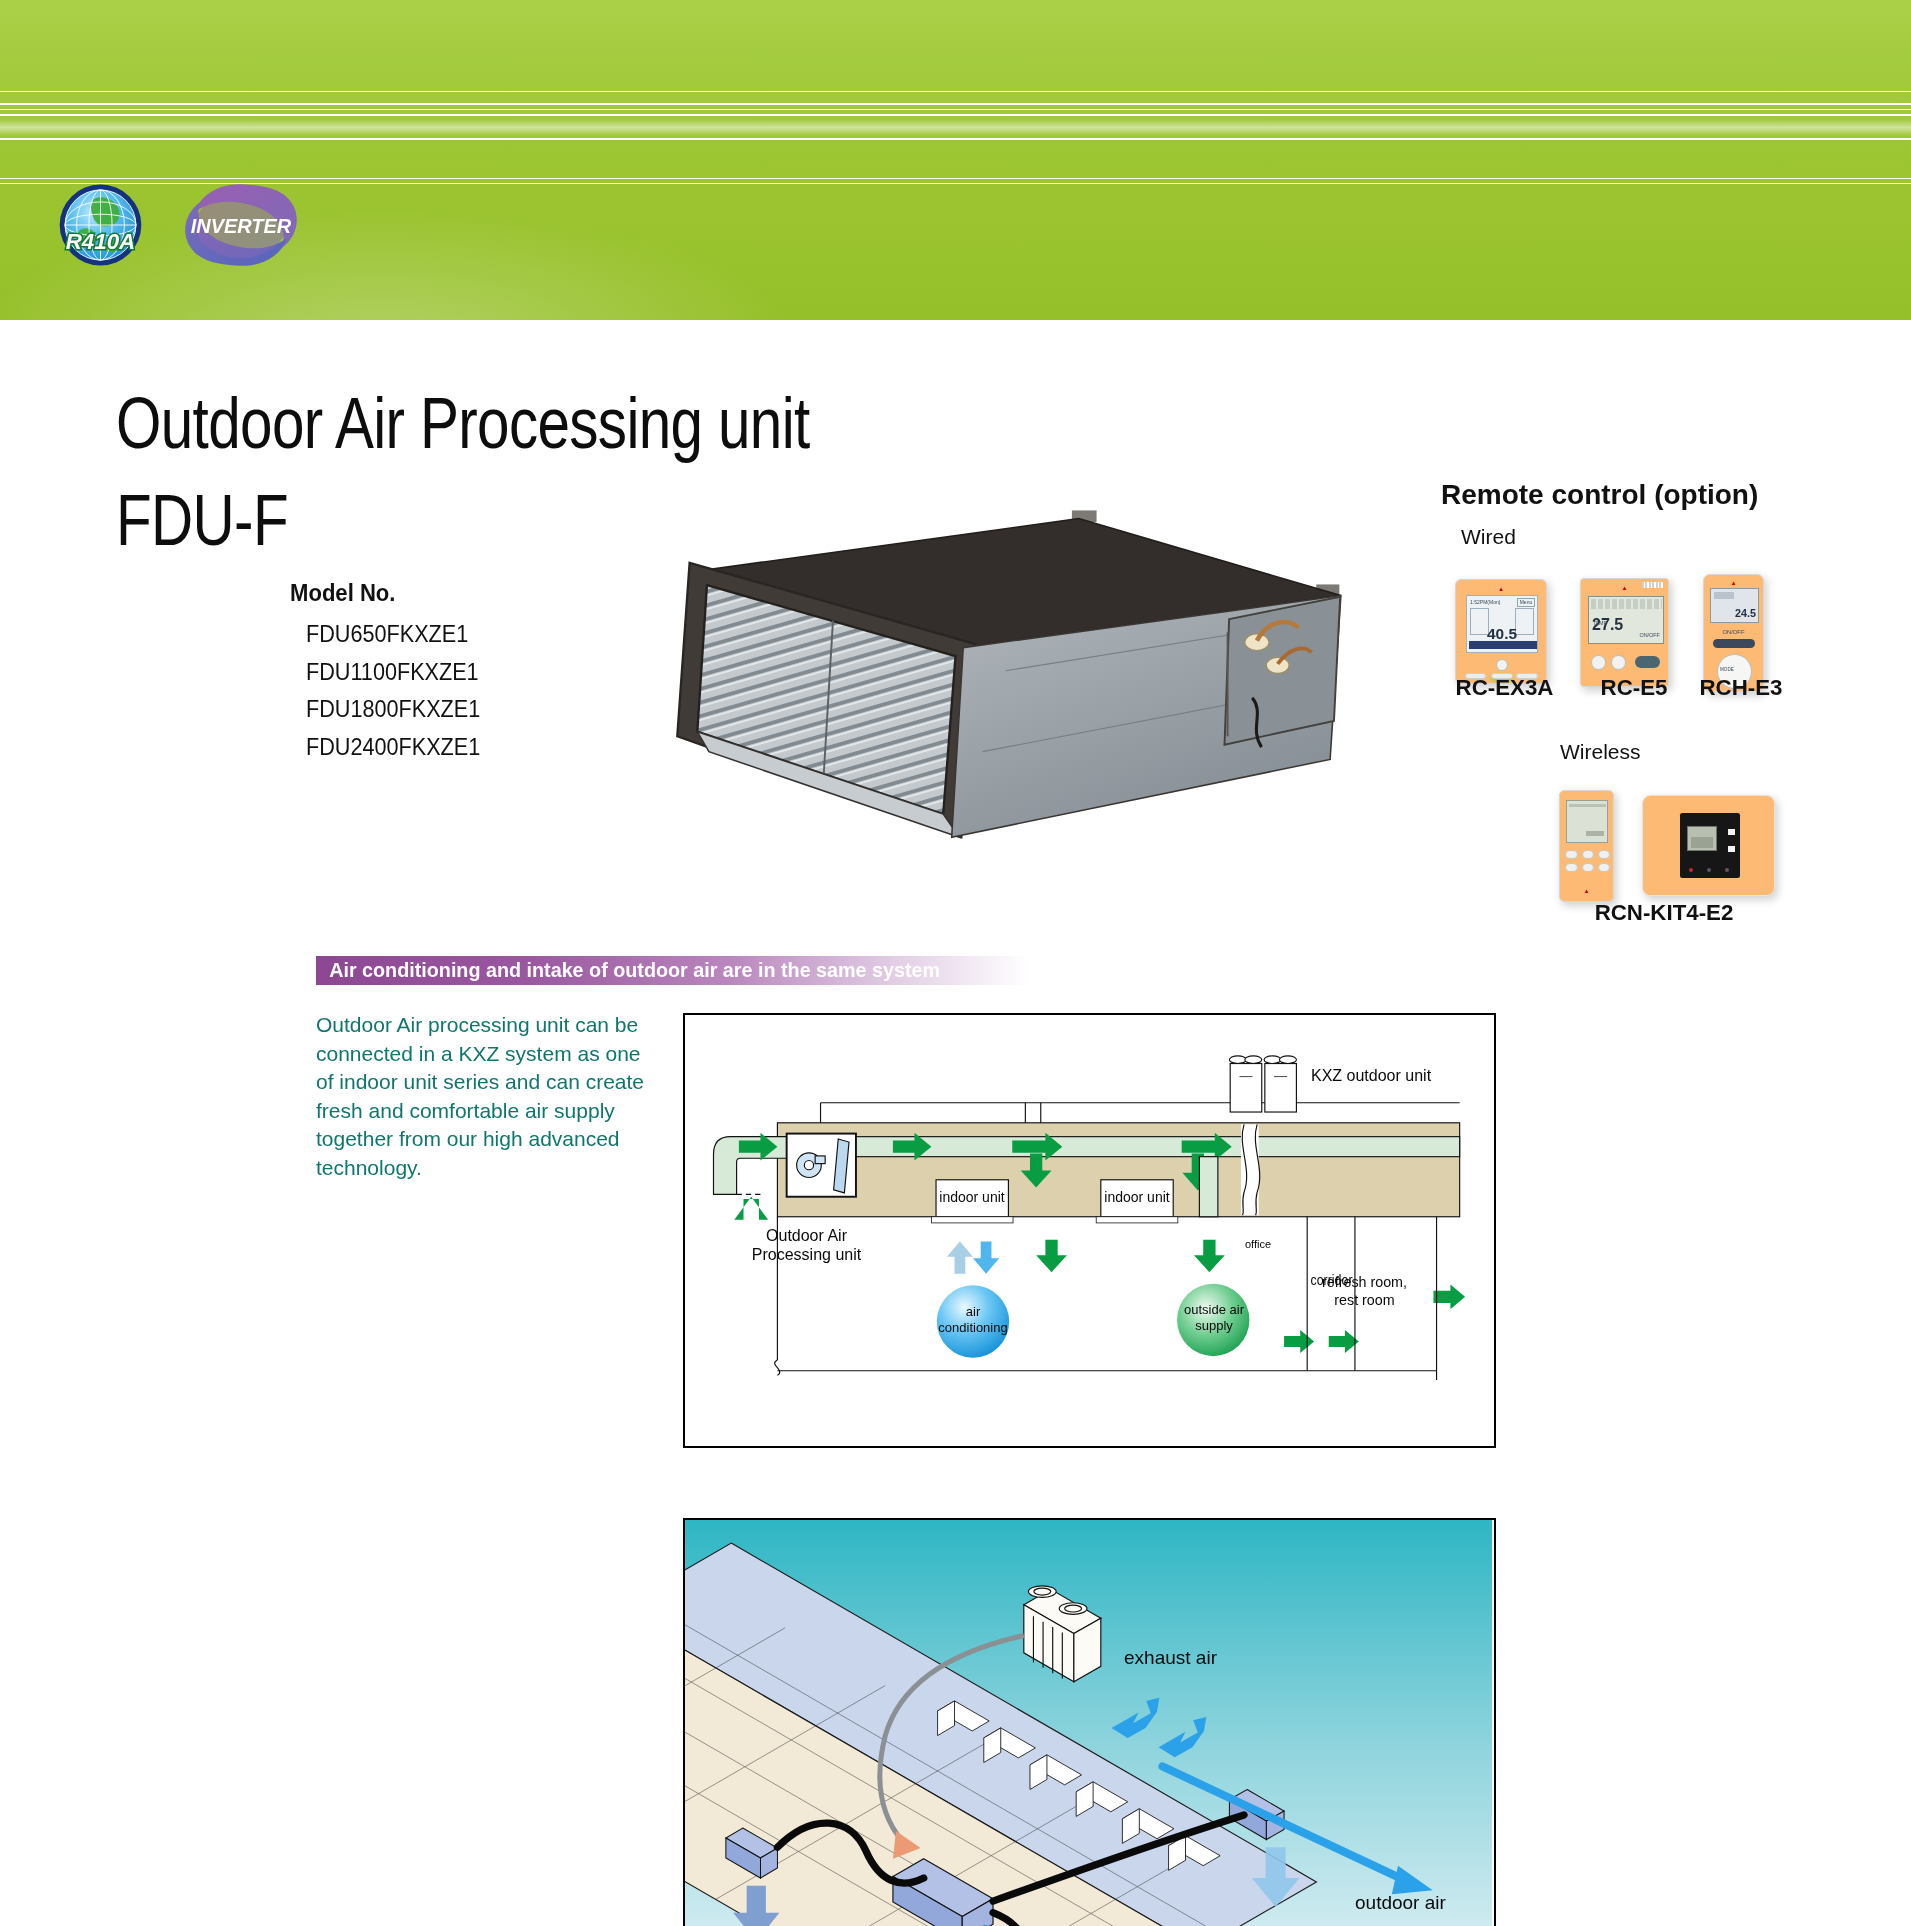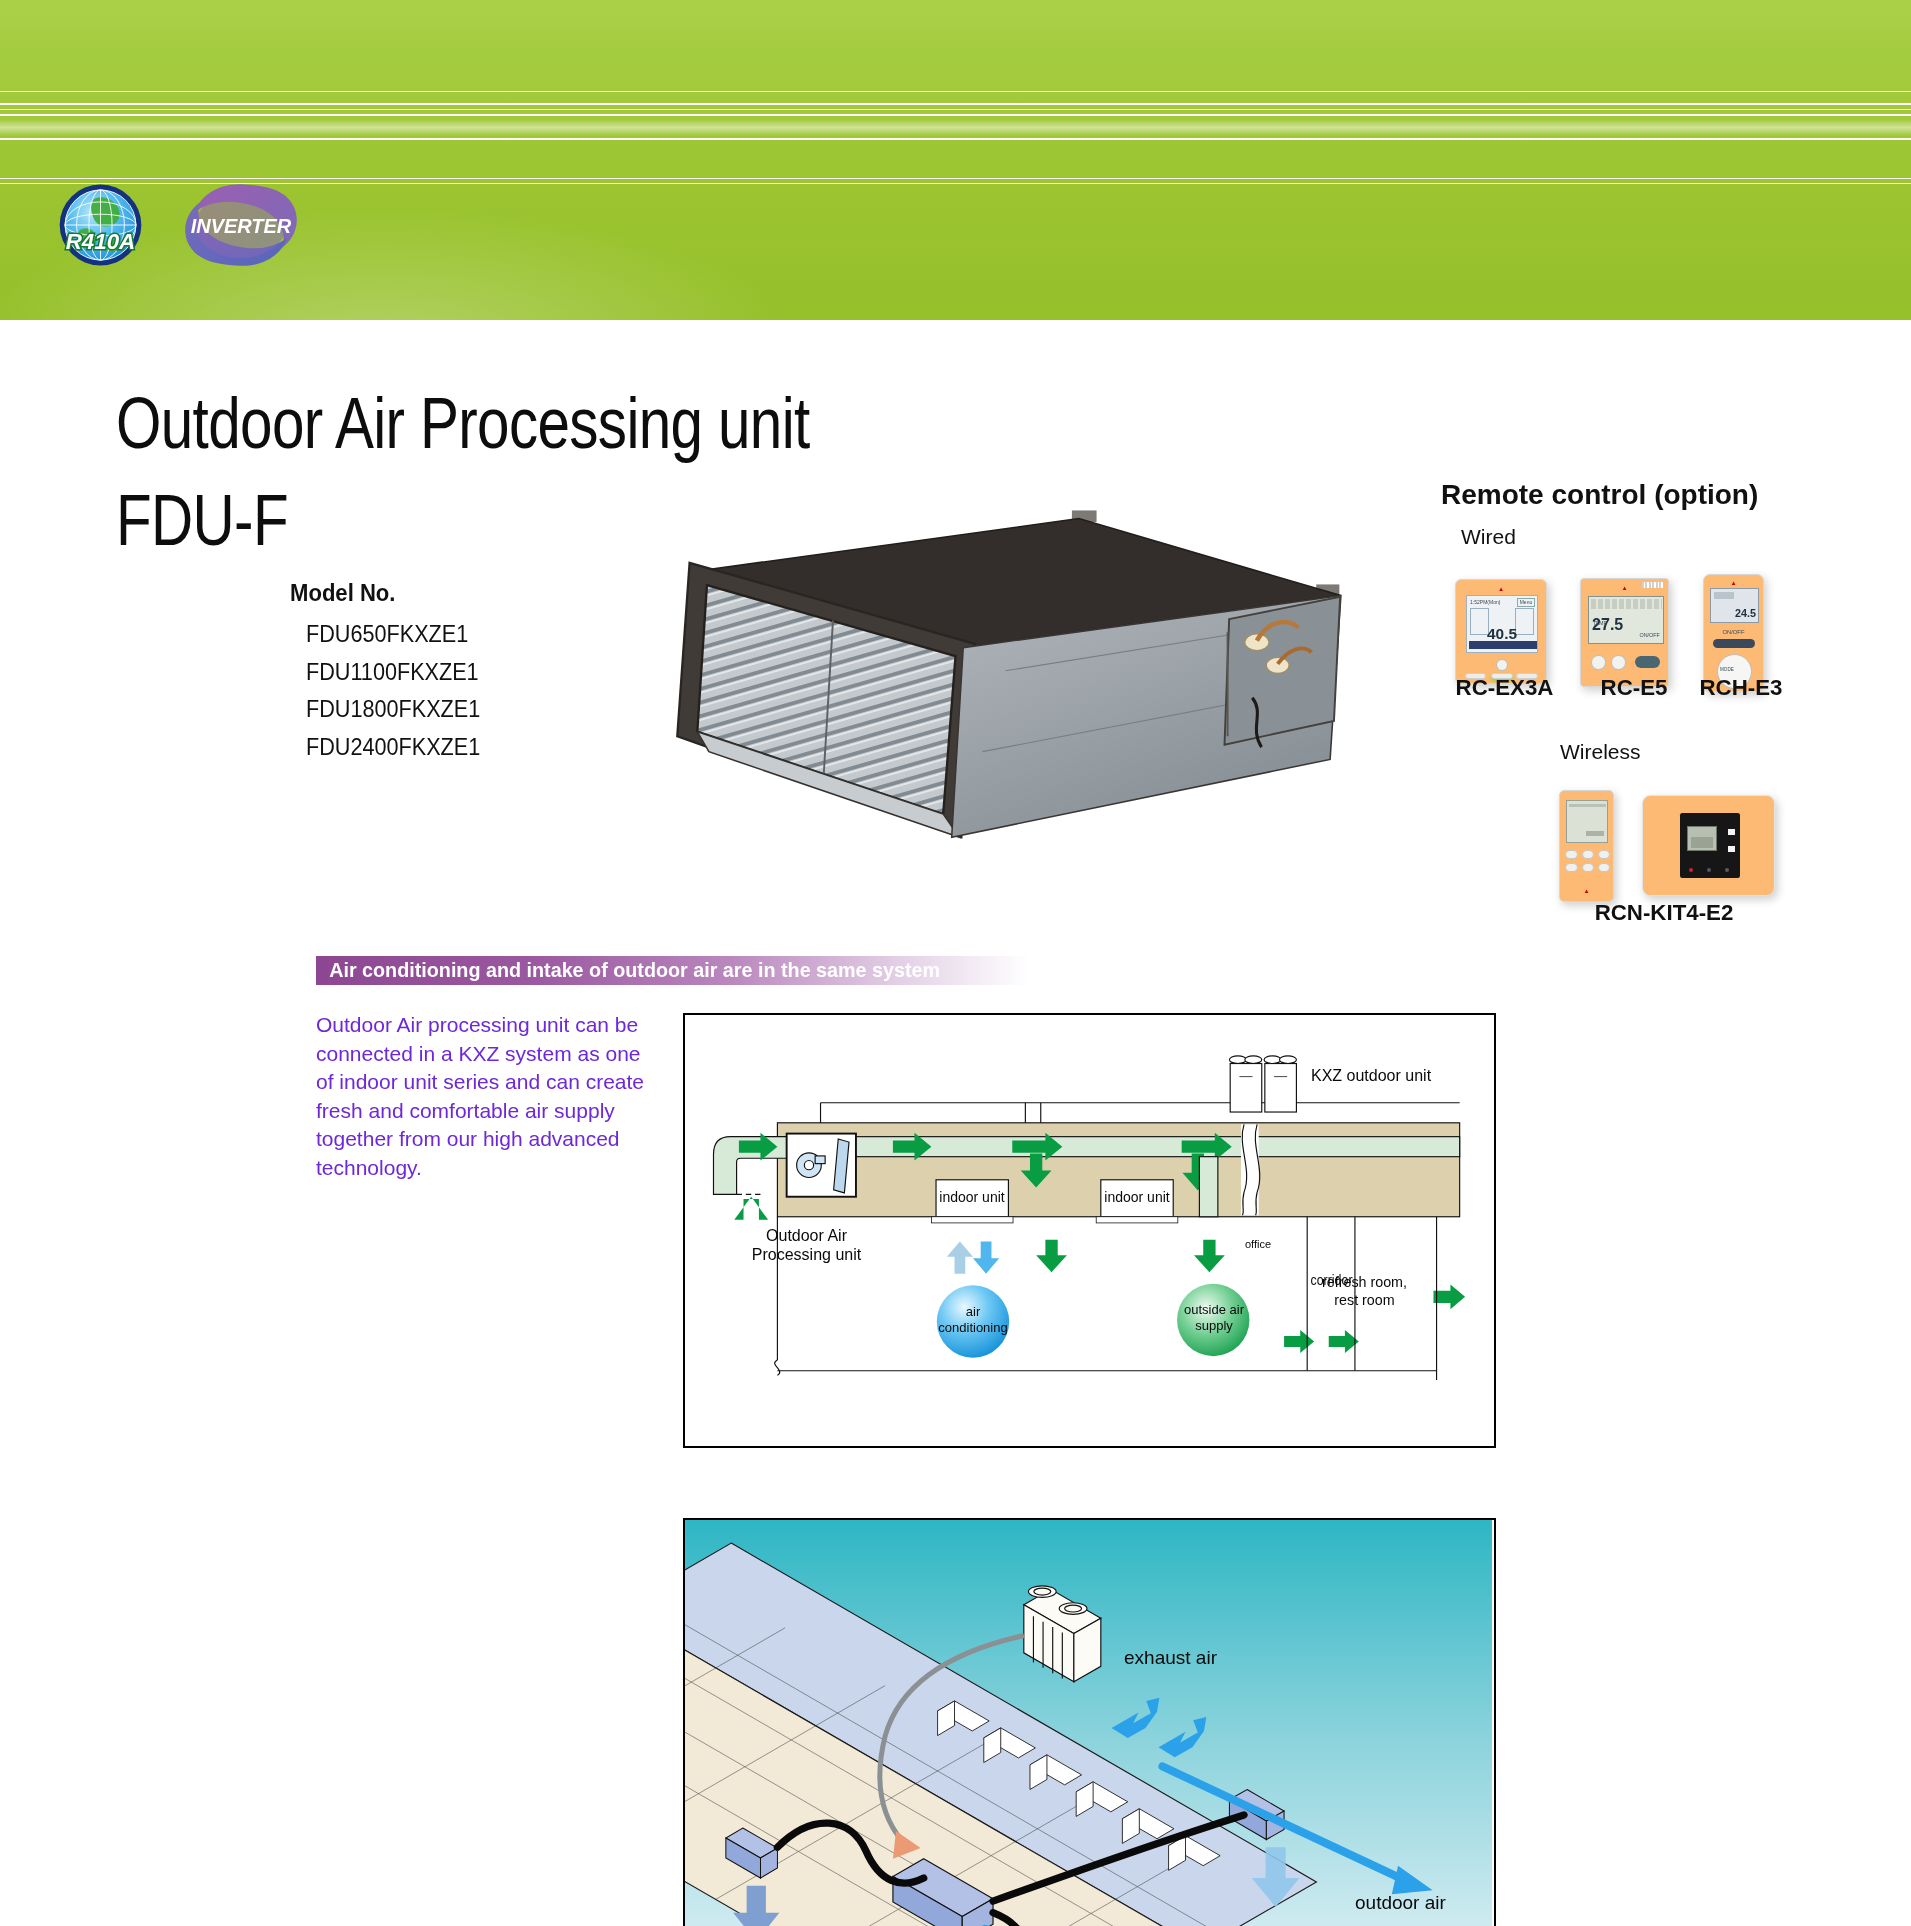--- a/index.html
+++ b/index.html
@@ -41,21 +41,21 @@
   .microtxt { position:absolute; color:#3a4a58; }
   .pill { position:absolute; border-radius:7.7px; }
   .roundbtn { position:absolute; border-radius:50%; border:1.2px solid #b9bdb9; background:#f2f3f0; }
 
   
   .sec-header { position:absolute; left:316px; width:713px; height:29px;
     background:linear-gradient(90deg,#8d4792 0%, #9a58a0 30%, #b987bd 58%, #e3d0e6 82%, rgba(247,243,248,0) 100%); }
   .sec-header span { display:inline-block; padding-left:14px; line-height:28.5px; color:#fff;
     font-size:21px; font-weight:700; transform:scaleX(.94); transform-origin:left center; white-space:nowrap; }
 
-  .body-para { position:absolute; left:316px; width:341px; font-size:21px; line-height:28.5px; color:#6d28d9; }
+  .body-para { position:absolute; left:316px; width:341px; font-size:21px; line-height:28.5px; color:#0f766e; }
 
   
   .diagram { position:absolute; background:#fff; border:2.7px solid #000; }
   .dlabel { position:absolute; color:#0a0a0a; text-align:center; }
 </style>
 </head>
 <body>
 
 <div class="page">
 

